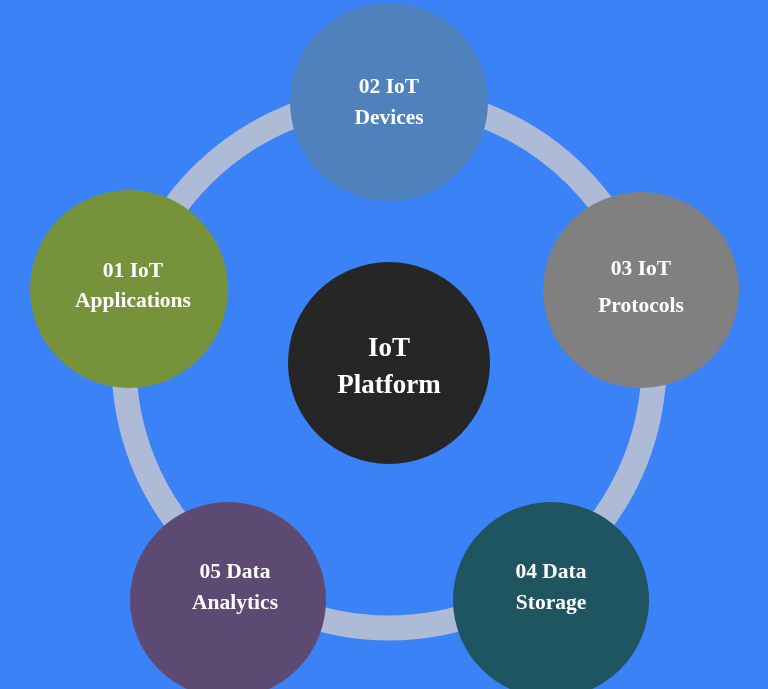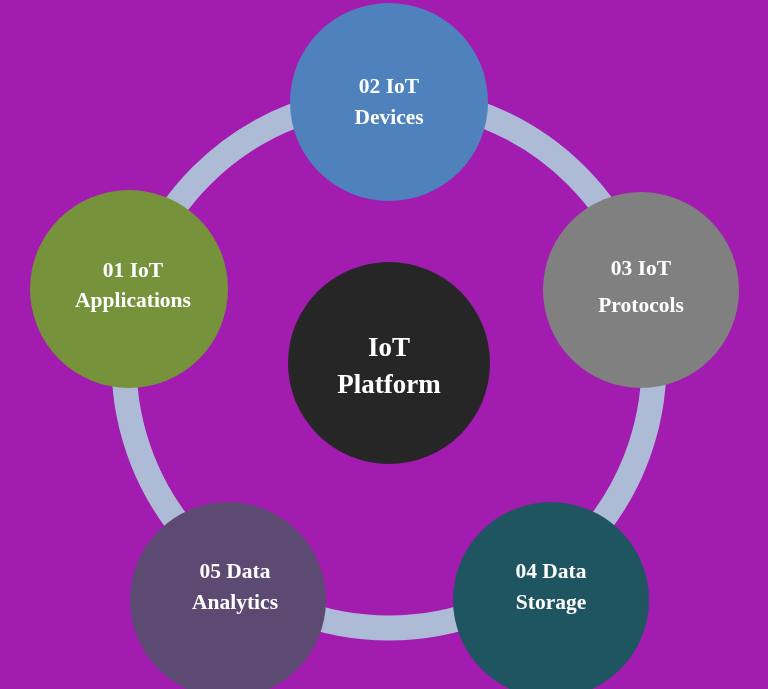--- a/index.html
+++ b/index.html
@@ -42,21 +42,21 @@
     font-size: 27px;
   }
   .ring-arc {
     fill: none;
     stroke-linecap: butt;
   }
 </style>
 </head>
 <body>
 
-<div id="diagram-root" style="background: #a21caf;">
+<div id="diagram-root" style="background: #3b82f6;">
   <svg id="diagram-svg" viewBox="0 0 768 689">
 
     <g>
       <circle id="ring-circle" class="ring-arc" cx="389" cy="363" r="265" stroke="#aebbd6" stroke-width="25"></circle>
     </g>
 
     <g>
       <circle cx="389" cy="102" r="99" fill="#4f81bd"></circle>
       <text class="node-label spoke" x="389" y="88">02 IoT</text>
       <text class="node-label spoke" x="389" y="119">Devices</text>

